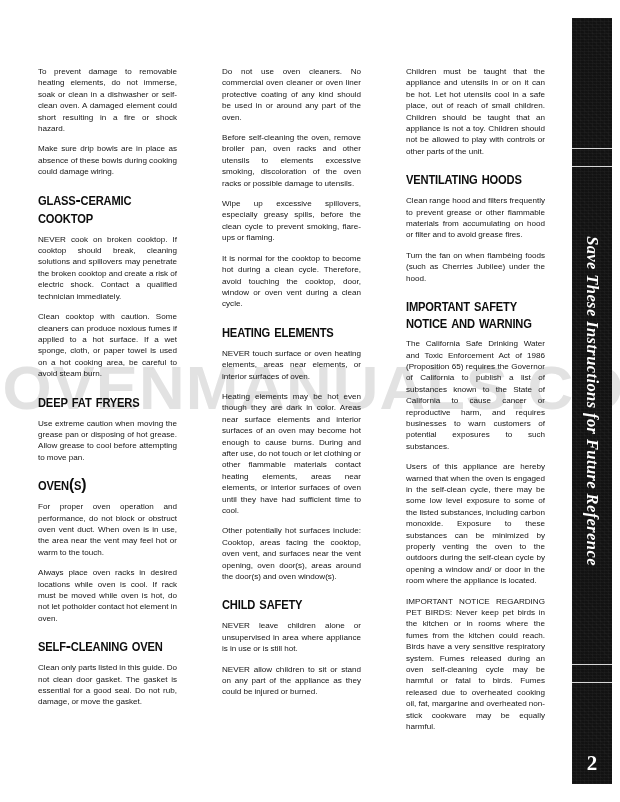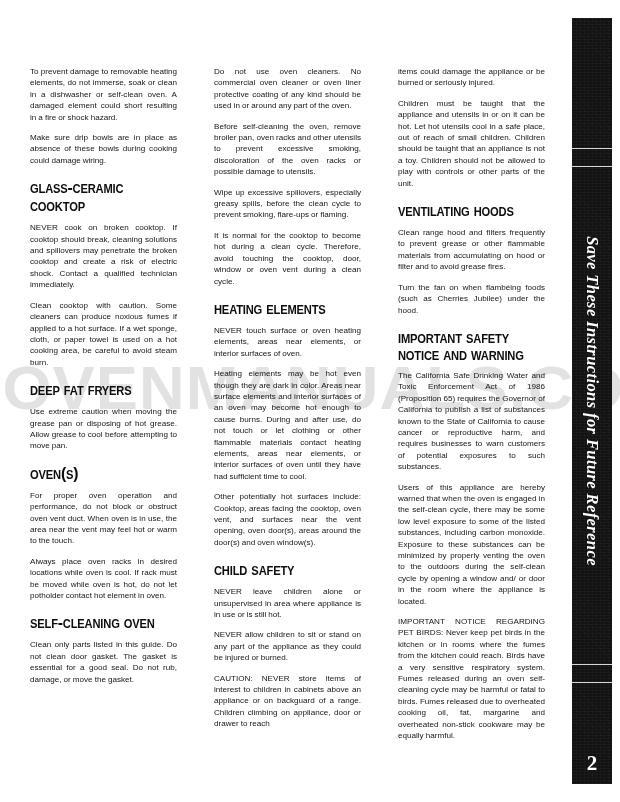--- a/index.html
+++ b/index.html
@@ -43,20 +43,21 @@
     top: 66px;
     width: 515px;
     height: 710px;
     z-index: 2;
     display: flex;
     gap: 37px;
   }
   .col {
     width: 147px;
     position: relative;
+    margin-left: 8px;
   }
 
   p.body {
     margin: 0 0 9px 0;
     font-size: 8.1px;
     line-height: 11.4px;
     text-align: justify;
     text-justify: inter-word;
     -webkit-hyphens: none;
     hyphens: none;
@@ -166,34 +167,32 @@
         <h2 class="head">Deep Fat Fryers</h2>
         <p class="body">Use extreme caution when moving the grease pan or disposing of hot grease. Allow grease to cool before attempting to move pan.</p>
         <h2 class="head">Oven(s)</h2>
         <p class="body">For proper oven operation and performance, do not block or obstruct oven vent duct. When oven is in use, the area near the vent may feel hot or warm to the touch.</p>
         <p class="body">Always place oven racks in desired locations while oven is cool. If rack must be moved while oven is hot, do not let potholder contact hot element in oven.</p>
         <h2 class="head">Self-Cleaning Oven</h2>
         <p class="body">Clean only parts listed in this guide. Do not clean door gasket. The gasket is essential for a good seal. Do not rub, damage, or move the gasket.</p>
       </div>
     <div class="col">
         <p class="body">Do not use oven cleaners. No commercial oven cleaner or oven liner protective coating of any kind should be used in or around any part of the oven.</p>
-        <p class="body">Before self-cleaning the oven, remove broiler pan, oven racks and other utensils to prevent excessive smoking, discoloration of the oven racks or possible damage to utensils.</p>
+        <p class="body">Before self-cleaning the oven, remove broiler pan, oven racks and other utensils to elements excessive smoking, discoloration of the oven racks or possible damage to utensils.</p>
         <p class="body">Wipe up excessive spillovers, especially greasy spills, before the clean cycle to prevent smoking, flare-ups or flaming.</p>
         <p class="body">It is normal for the cooktop to become hot during a clean cycle. Therefore, avoid touching the cooktop, door, window or oven vent during a clean cycle.</p>
         <h2 class="head">Heating Elements</h2>
         <p class="body" style="font-weight: normal;">NEVER touch surface or oven heating elements, areas near elements, or interior surfaces of oven.</p>
         <p class="body">Heating elements may be hot even though they are dark in color. Areas near surface elements and interior surfaces of an oven may become hot enough to cause burns. During and after use, do not touch or let clothing or other flammable materials contact heating elements, areas near elements, or interior surfaces of oven until they have had sufficient time to cool.</p>
         <p class="body">Other potentially hot surfaces include: Cooktop, areas facing the cooktop, oven vent, and surfaces near the vent opening, oven door(s), areas around the door(s) and oven window(s).</p>
         <h2 class="head">Child Safety</h2>
         <p class="body"><span class="lead">NEVER</span><span> leave children alone or unsupervised in area where appliance is in use or is still hot.</span></p>
         <p class="body"><span class="lead">NEVER</span><span> allow children to sit or stand on any part of the appliance as they could be injured or burned.</span></p>
-        <p class="body"><span class="lead">CAUTION: NEVER</span><span> store items of interest to children in cabinets above an appliance or on backguard of a range. Children climbing on appliance, door or drawer to reach</span></p>
       </div>
     <div class="col">
-        <p class="body">items could damage the appliance or be burned or seriously injured.</p>
         <p class="body">Children must be taught that the appliance and utensils in or on it can be hot. Let hot utensils cool in a safe place, out of reach of small children. Children should be taught that an appliance is not a toy. Children should not be allowed to play with controls or other parts of the unit.</p>
         <h2 class="head">Ventilating Hoods</h2>
         <p class="body">Clean range hood and filters frequently to prevent grease or other flammable materials from accumulating on hood or filter and to avoid grease fires.</p>
         <p class="body">Turn the fan on when flambéing foods (such as Cherries Jubilee) under the hood.</p>
         <h2 class="head two-line">Important Safety Notice and Warning</h2>
         <p class="body">The California Safe Drinking Water and Toxic Enforcement Act of 1986 (Proposition 65) requires the Governor of California to publish a list of substances known to the State of California to cause cancer or reproductive harm, and requires businesses to warn customers of potential exposures to such substances.</p>
         <p class="body">Users of this appliance are hereby warned that when the oven is engaged in the self-clean cycle, there may be some low level exposure to some of the listed substances, including carbon monoxide. Exposure to these substances can be minimized by properly venting the oven to the outdoors during the self-clean cycle by opening a window and/ or door in the room where the appliance is located.</p>
         <p class="body"><span class="lead">IMPORTANT NOTICE REGARDING PET BIRDS:</span><span> Never keep pet birds in the kitchen or in rooms where the fumes from the kitchen could reach. Birds have a very sensitive respiratory system. Fumes released during an oven self-cleaning cycle may be harmful or fatal to birds. Fumes released due to overheated cooking oil, fat, margarine and overheated non-stick cookware may be equally harmful.</span></p>
       </div>
   </div>

